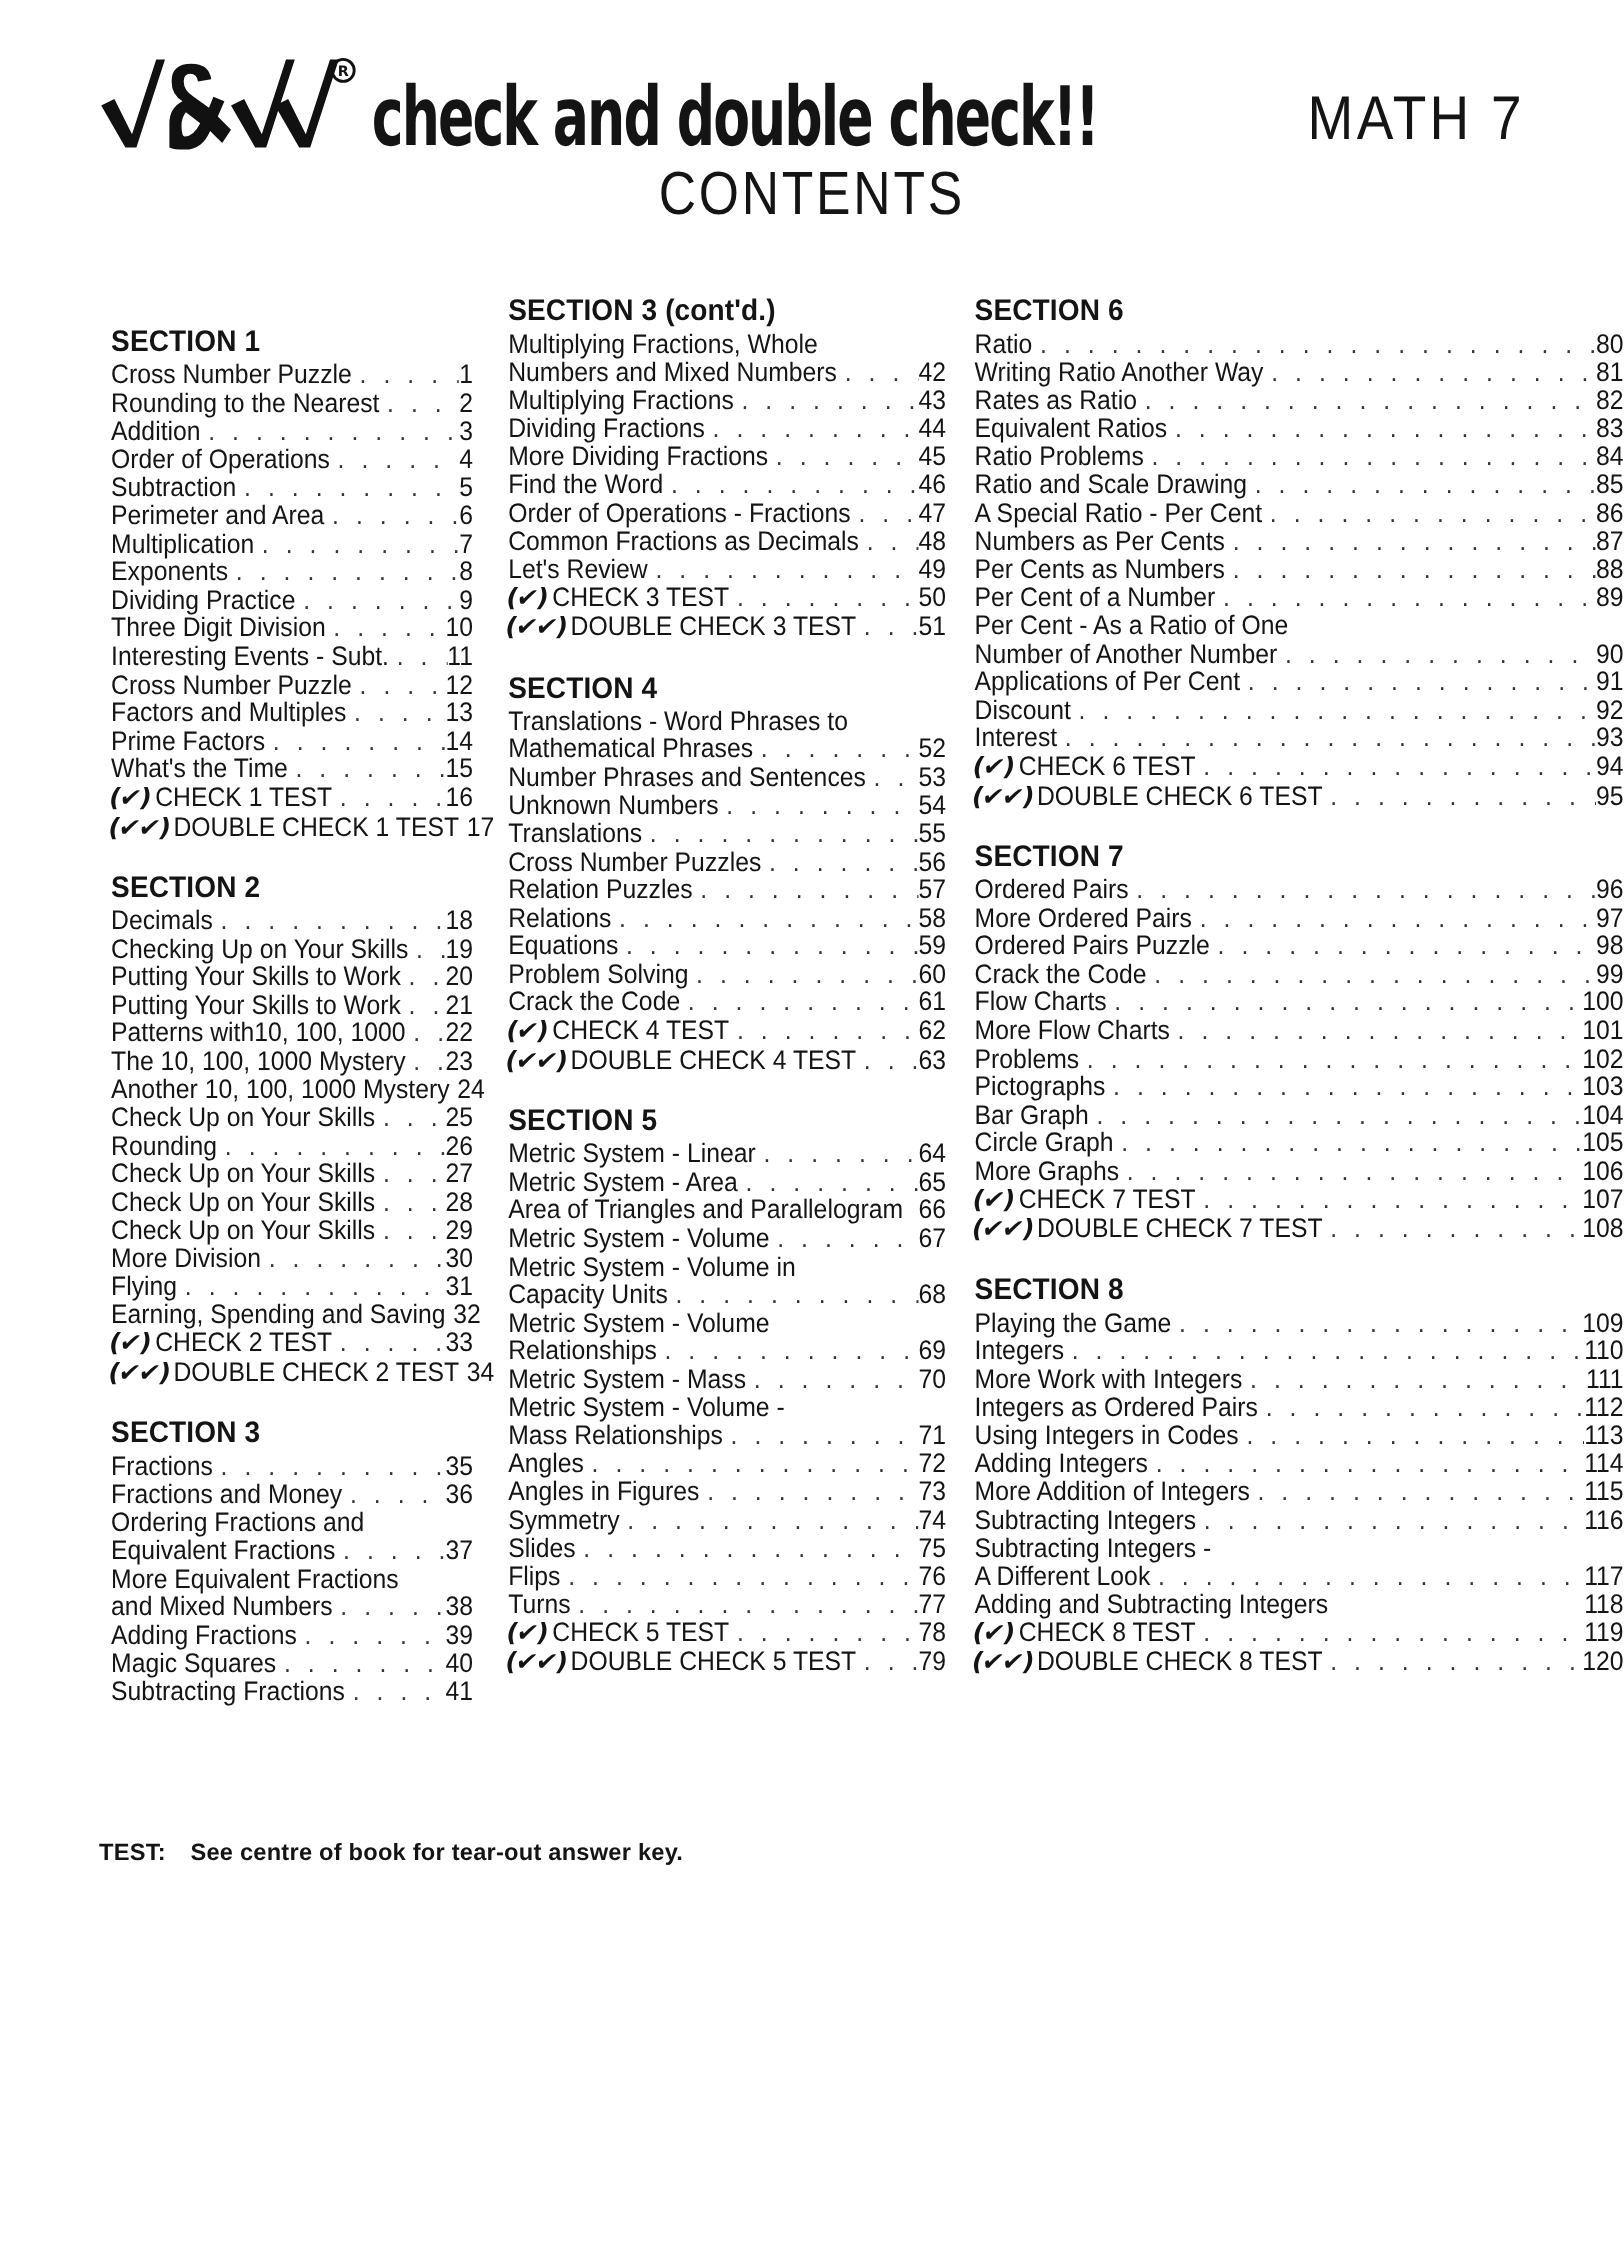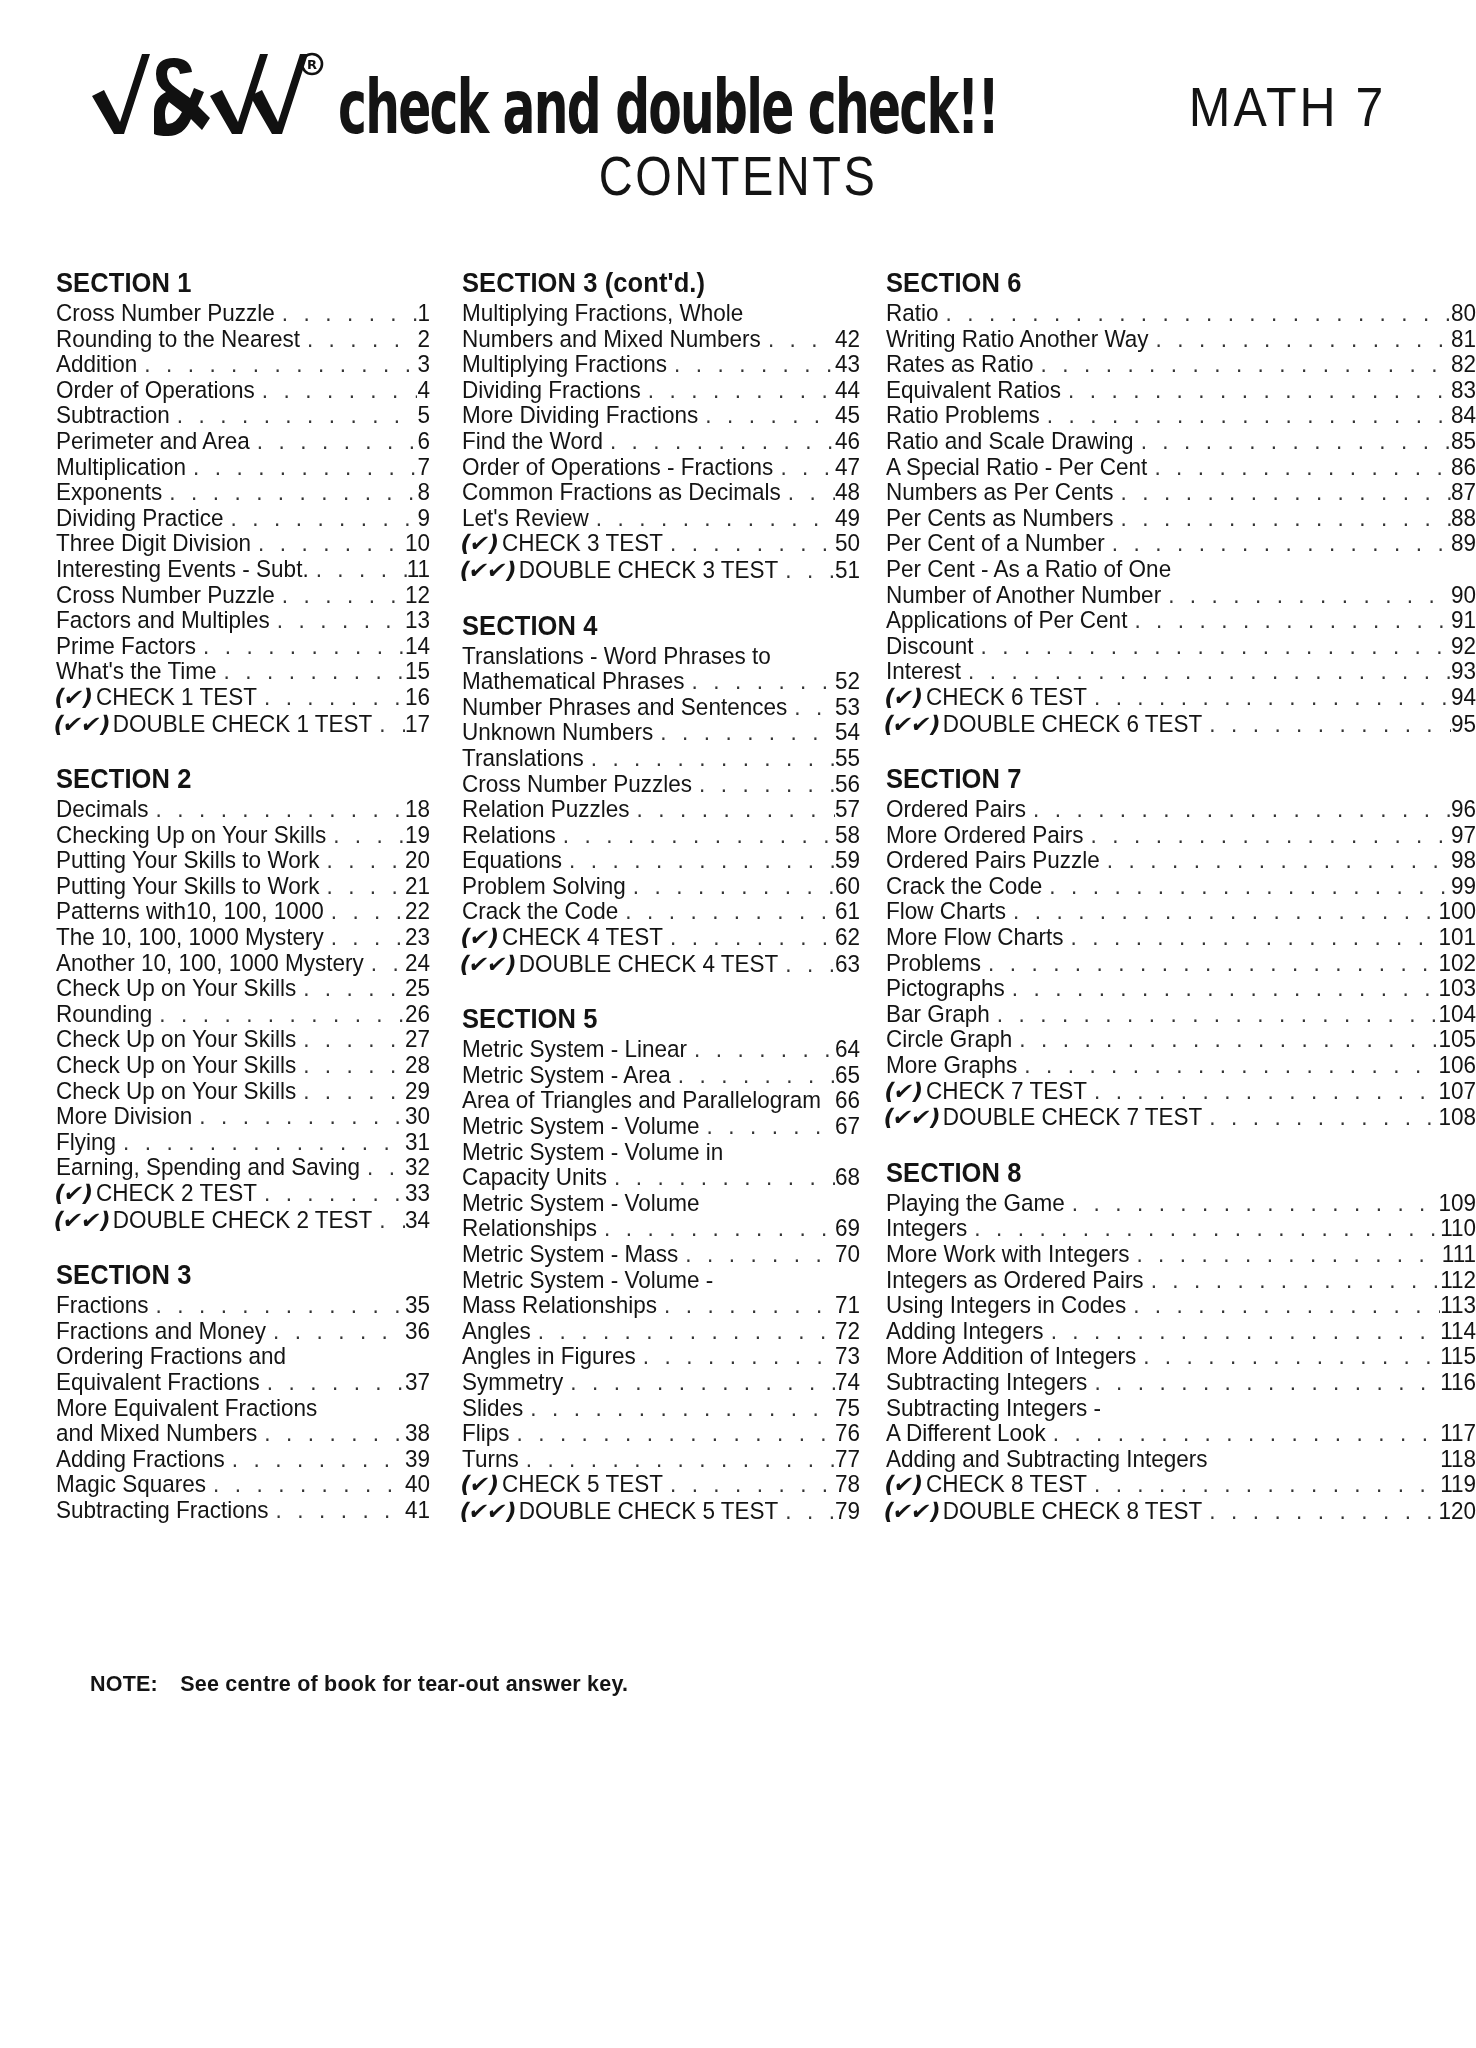--- a/index.html
+++ b/index.html
@@ -56,21 +56,21 @@
   }
 
   
   .cols{
     position:absolute;left:0;top:268px;width:1476px;
     display:flex;
   }
   .col{
     box-sizing:border-box;
   }
-  .col-1{width:430px;padding-left:56px;}
+  .col-1{width:430px;padding-left:101px;margin-top:28px;}
   .col-2{width:430px;padding-left:32px;}
   .col-3{width:616px;padding-left:26px;}
 
   .sect-head{
     font-size:25.5px;
     font-weight:bold;
     letter-spacing:0.1px;
     margin:0 0 2px 0;
     transform:scaleY(1.06);
     transform-origin:left top;
@@ -923,21 +923,21 @@
       <div class="entry">
         <span class="e-label"><span class="chk">(✔✔)</span> <span> DOUBLE CHECK 8 TEST</span></span>
         <span class="e-gap"></span>
         <span class="e-dots">. . . . . . . . . . . . . . . . . . . . . . . . . . . . . . . . . . . . . . . . . . . . . . . . . . . . . . . . . . . . </span>
         <span class="e-page">120</span>
       </div>
     </div>
   </div>
 
 <div class="note">
-  <span>NOTE:</span>
+  <span>TEST:</span>
   <span style="display:inline-block;width:10px"></span>
   <span class="note-body">See centre of book for tear-out answer key.</span>
 </div>
 
 <div class="footer">
 
   <div class="logo-wrap">
     
     
     

